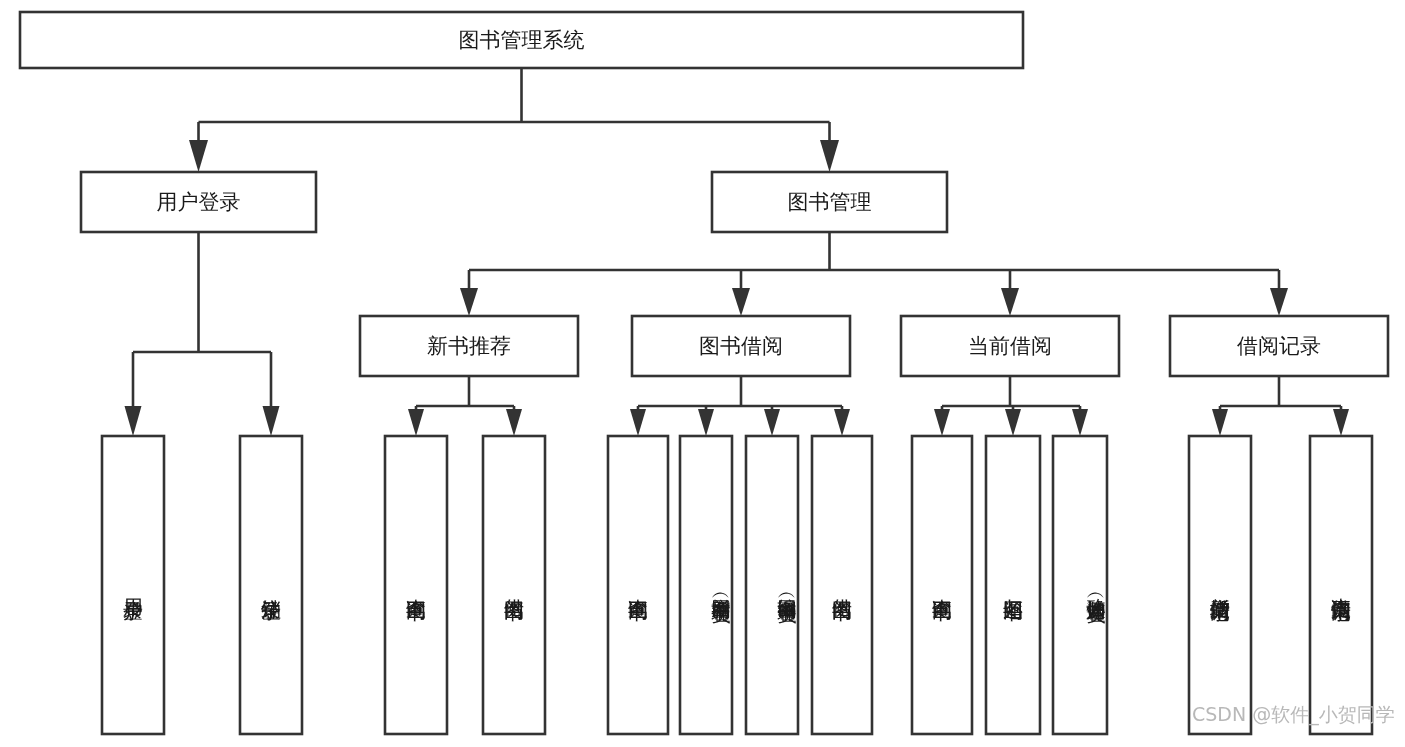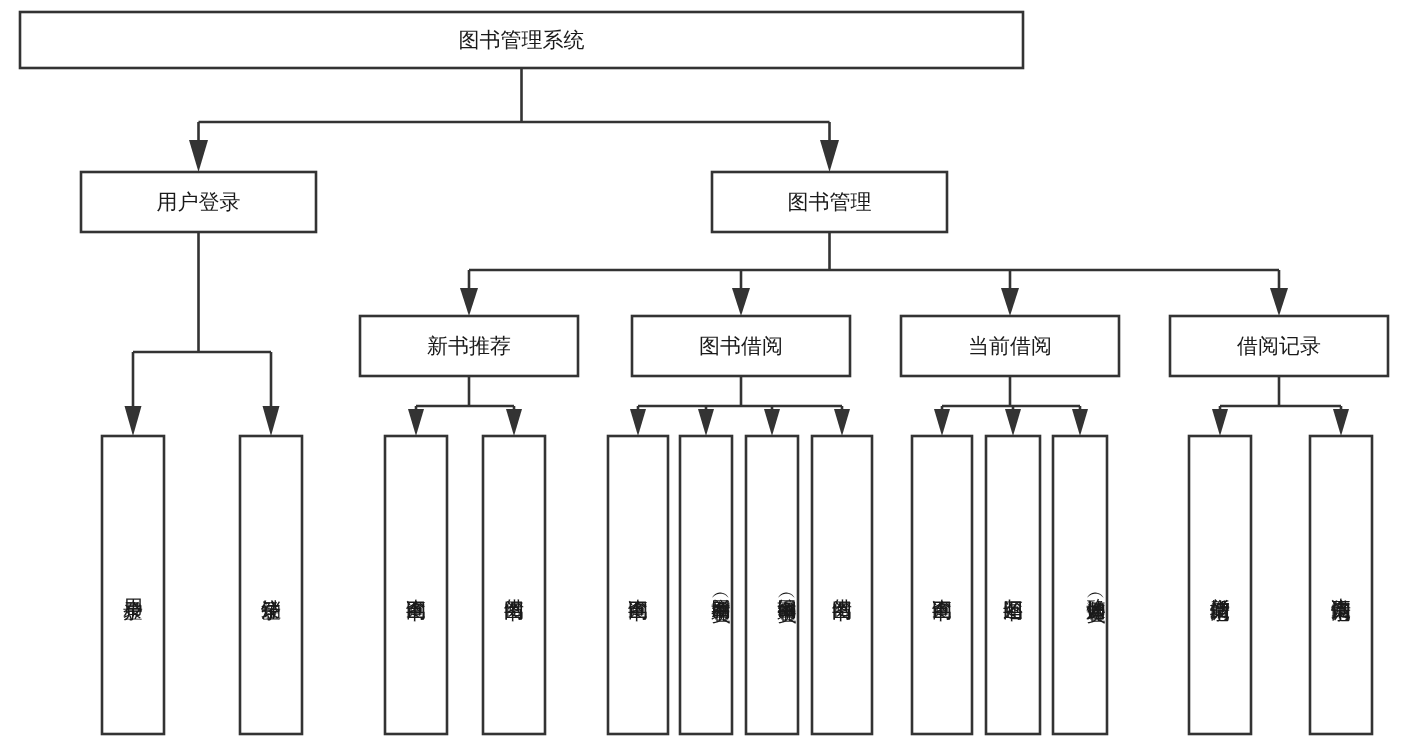--- a/index.html
+++ b/index.html
@@ -211,14 +211,15 @@
   <div class="vlabel" style="left:746px;  top:440px; width:52px; height:294px; font-size:19px;">编辑图书（管理员）</div>
   <div class="vlabel mid" style="left:812px;  top:436px; width:60px; height:298px;">借阅图书</div>
 
   <div class="vlabel mid" style="left:912px;  top:436px; width:60px; height:298px;">查询图书</div>
   <div class="vlabel mid" style="left:986px;  top:436px; width:54px; height:298px;">归还图书</div>
   <div class="vlabel" style="left:1053px; top:440px; width:54px; height:294px; font-size:19px;">确认归还（管理员）</div>
 
   <div class="vlabel mid" style="left:1189px; top:436px; width:62px; height:298px;">新增借阅记录</div>
   <div class="vlabel mid" style="left:1310px; top:436px; width:62px; height:298px;">查询借阅记录</div>
 
+  <div class="watermark" style="left:1192px; top:702px;">CSDN @软件_小贺同学</div>
 
 </div>
 
 </body></html>

